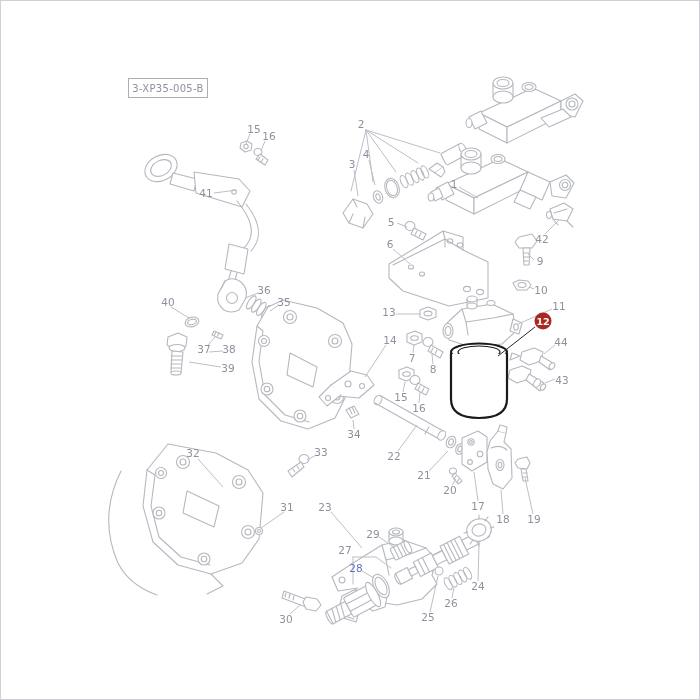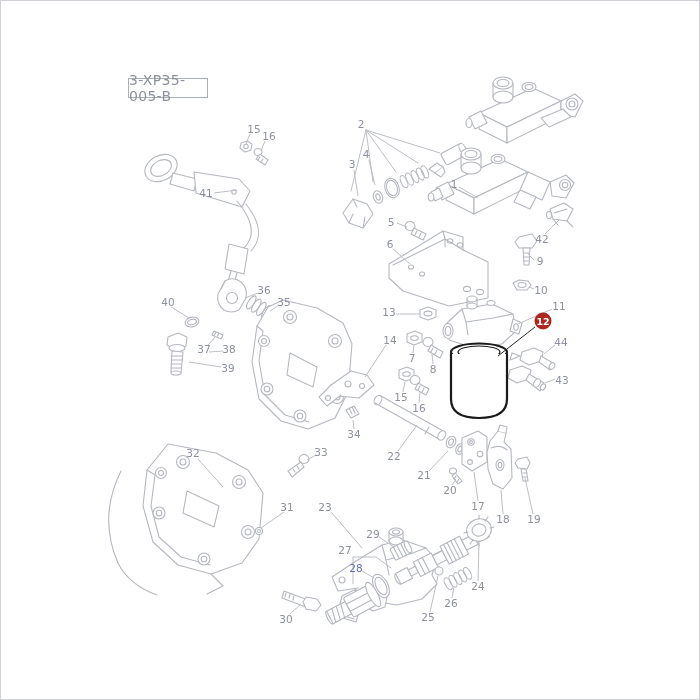--- a/index.html
+++ b/index.html
@@ -5,21 +5,21 @@
   html,body{margin:0;padding:0;background:#fff;}
   .stage{
     position:relative;width:700px;height:700px;background:#ffffff;
     border:1px solid #cfd1d6;box-sizing:border-box;
     font-family:"DejaVu Sans", sans-serif;overflow:hidden;
   }
   .stage svg{position:absolute;left:0;top:0;}
   .ref-box{
     position:absolute;left:127px;top:77px;width:78px;height:18px;
     border:1px solid #a9adb5;background:#fff;display:flex;align-items:center;
-    justify-content:center;font-size:14px;letter-spacing:.3px;color:#8d919e;
+    justify-content:center;font-size:10px;letter-spacing:.3px;color:#8d919e;
   }
   svg text{font-family:"DejaVu Sans", sans-serif;}
 </style>
 </head>
 <body>
 
 <div class="stage">
 
   <svg width="700" height="700" viewBox="0 0 700 700">
 

